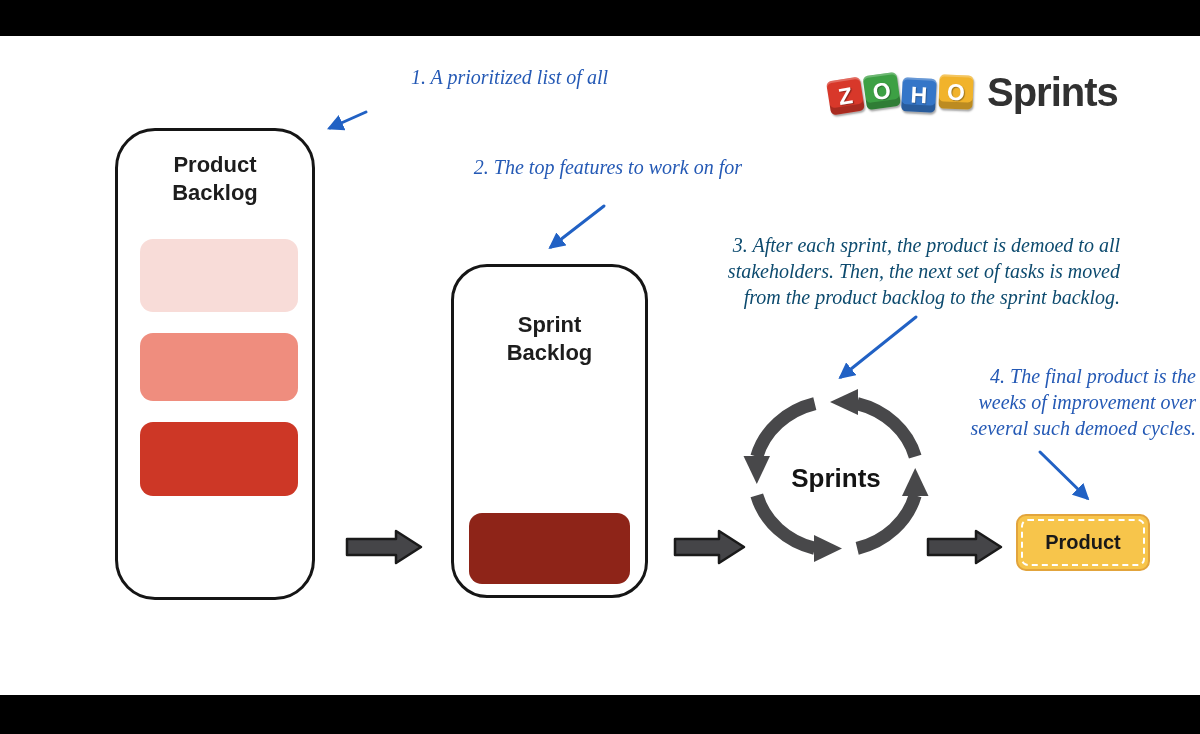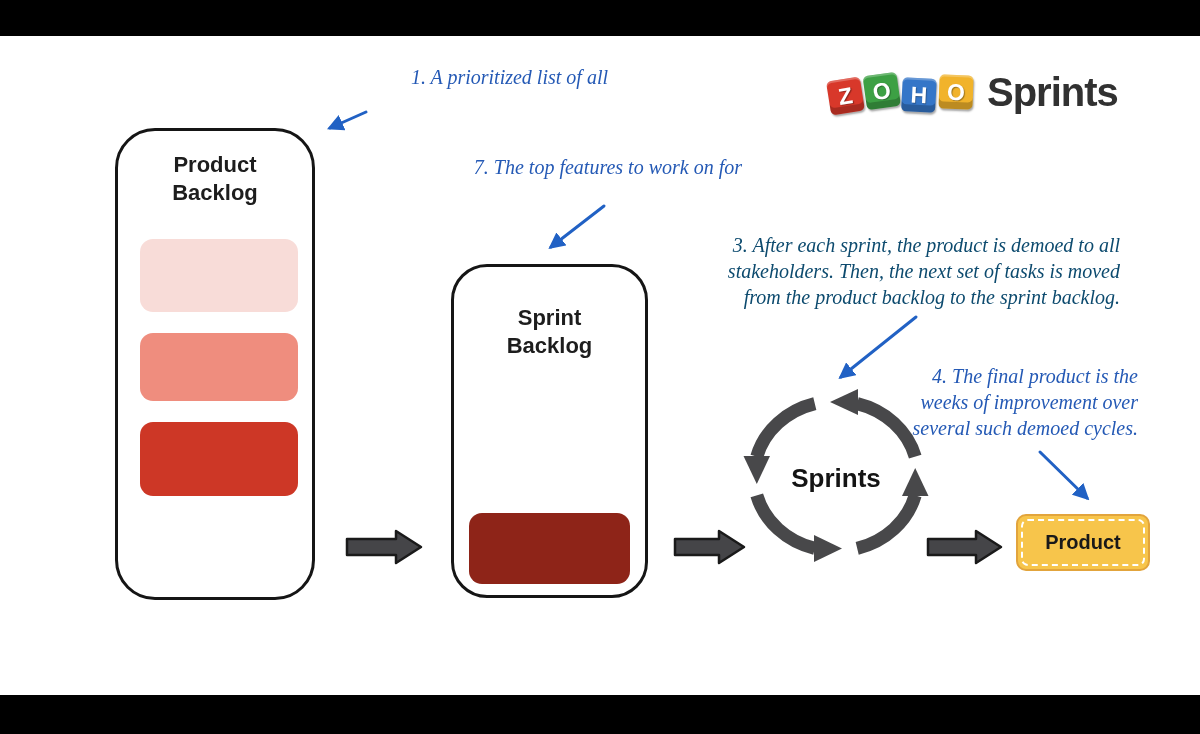--- a/index.html
+++ b/index.html
@@ -29,21 +29,21 @@
 
   
   .flow-box{position:absolute;background:#fff;border:3px solid #151515;box-sizing:border-box;}
   .box-product-backlog{left:115px;top:128px;width:200px;height:472px;border-radius:40px;}
   .box-sprint-backlog{left:451px;top:264px;width:197px;height:334px;border-radius:36px;}
   .box-title{
     position:absolute;left:0;width:100%;text-align:center;
     font-size:22px;line-height:28px;font-weight:600;color:#1d1d1d;
   }
   .box-product-backlog .box-title{top:20px;}
-  .box-sprint-backlog .box-title{top:37px;text-align:center;}
+  .box-sprint-backlog .box-title{top:44px;text-align:center;}
   .bar{position:absolute;border-radius:13px;}
   .pb-bar1{left:22px;top:108px;width:158px;height:73px;}
   .pb-bar2{left:22px;top:202px;width:158px;height:68px;}
   .pb-bar3{left:22px;top:291px;width:158px;height:74px;}
   .sb-bar1{left:15px;top:246px;width:161px;height:71px;}
 
   
   .cycle-svg{position:absolute;left:736px;top:388px;}
   .cycle-arc{fill:none;stroke-width:13;stroke-linecap:butt;}
   .cycle-label{
@@ -65,21 +65,21 @@
 
   
   .ann{
     position:absolute;text-align:right;
     font-family:"Liberation Serif",serif;font-style:italic;
     font-size:20px;line-height:26px;
   }
   .ann-1{left:368px;top:64px;width:240px;}
   .ann-2{left:452px;top:154px;width:290px;}
   .ann-3{left:700px;top:232px;width:420px;}
-  .ann-4{left:906px;top:363px;width:232px;}
+  .ann-4{left:964px;top:363px;width:232px;}
 
   
   .overlay{position:absolute;left:0;top:0;pointer-events:none;}
   .connector{stroke-width:2.5;stroke-linejoin:round;}
   .pointer-line{stroke-width:3;fill:none;stroke-linecap:round;}
 </style>
 </head>
 <body>
 
 <div class="stage">
@@ -129,21 +129,21 @@
 
   <div class="product-node" style="background-color: rgb(247, 197, 75); border-color: rgb(226, 164, 60);">
     <div class="dashed"></div>
     <div class="label">Product</div>
   </div>
 
   <div class="ann ann-1" style="color: rgb(36, 89, 181);">
     <div>1. A prioritized list of all</div>
   </div>
   <div class="ann ann-2" style="color: rgb(36, 89, 181);">
-    <div>7. The top features to work on for</div>
+    <div>2. The top features to work on for</div>
   </div>
   <div class="ann ann-3" style="color: #0c4a6e;">
     <div>3. After each sprint, the product is demoed to all</div>
     <div>stakeholders. Then, the next set of tasks is moved</div>
     <div>from the product backlog to the sprint backlog.</div>
   </div>
   <div class="ann ann-4" style="color: rgb(36, 89, 181);">
     <div>4. The final product is the</div>
     <div>weeks of improvement over</div>
     <div>several such demoed cycles.</div>

